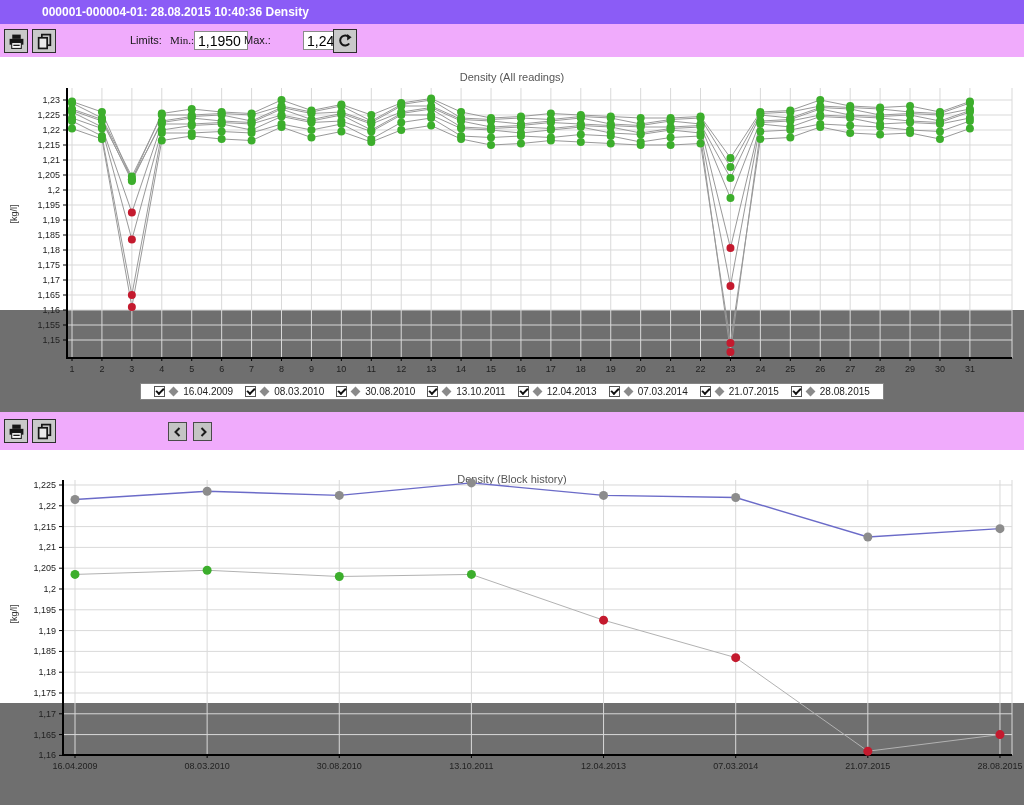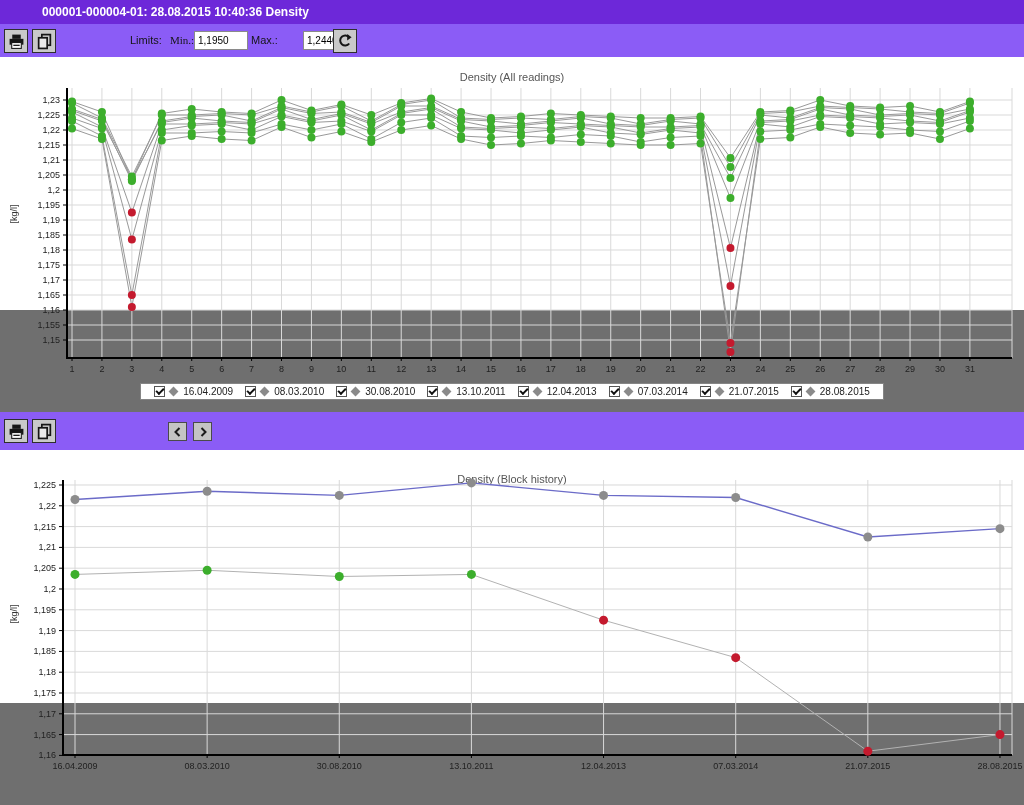--- a/index.html
+++ b/index.html
@@ -1,27 +1,27 @@
 <!DOCTYPE html>
 <html><head>
 <meta charset="utf-8">
 <style>
   html,body{margin:0;padding:0;width:1024px;height:805px;overflow:hidden;
     background:#6f6f6f;font-family:"Liberation Sans",sans-serif;}
-  #title-bar{position:absolute;left:0;top:0;width:1024px;height:24px;background:#6d28d9;
+  #title-bar{position:absolute;left:0;top:0;width:1024px;height:24px;background:#8b5cf6;
     color:#fff;font-size:12px;font-weight:bold;line-height:24px;padding-left:42px;box-sizing:border-box;}
-  .toolbar{position:absolute;left:0;width:1024px;background:#8b5cf6;}
+  .toolbar{position:absolute;left:0;width:1024px;background:#f0abfc;}
   #toolbar-top{top:24px;height:33px;}
   #toolbar-mid{top:412px;height:38px;}
   .tb-btn{position:absolute;width:24px;height:24px;background:#c9c9c9;border:1px solid #2e2e2e;
     display:flex;align-items:center;justify-content:center;padding:0;cursor:pointer;box-sizing:border-box;}
   .tb-btn.small{width:19px;height:19px;background:#c4c4c4;border:1px solid #4a4a4a;}
   .tb-label{position:absolute;top:0;height:33px;line-height:33px;font-size:11px;color:#151515;}
   .limit-input{position:absolute;top:7px;height:17px;width:46px;border:1px solid #8a8a8a;
-    font-family:"Liberation Sans",sans-serif;font-size:10px;padding:0 3px;box-sizing:content-box;}
+    font-family:"Liberation Sans",sans-serif;font-size:14px;padding:0 3px;box-sizing:content-box;}
   .chart-area{position:absolute;left:0;width:1024px;height:253px;background:#ffffff;}
   #chart1{top:57px;}
   #chart2{top:450px;}
   .chart-svg{position:absolute;left:0;top:0;}
   .chart-title{position:absolute;left:0;top:14px;width:100%;text-align:center;
     font-size:11px;color:#555;}
   .y-axis-title{position:absolute;left:-6px;width:40px;text-align:center;font-size:9px;color:#333;
     transform:rotate(-90deg);}
   .legend-row{position:absolute;left:0;width:100%;display:flex;justify-content:center;}
   .legend-box{display:inline-flex;align-items:center;border:1px solid #858585;background:#fff;
@@ -51,21 +51,21 @@
   </button>
   <button class="tb-btn" style="left:32px;top:5px;">
     <svg width="17" height="17" viewBox="0 0 16 16">
       <rect x="5.5" y="1.5" width="8" height="10" fill="#c9c9c9" stroke="#161616" stroke-width="1.6"></rect>
       <rect x="2.5" y="4.5" width="8" height="10" fill="#e9e9e9" stroke="#161616" stroke-width="1.6"></rect>
     </svg>
   </button>
   <span class="tb-label" style="left:130px;">Limits:</span>
   <span class="tb-label" style="left:170px;font-family:Liberation Serif, serif;">Min.:</span>
   <input class="limit-input" style="left: 194px;" value="1,1950">
-  <span class="tb-label" style="left:251px;text-align:right;">Max.:</span>
+  <span class="tb-label" style="left:244px;text-align:right;">Max.:</span>
   <input class="limit-input" style="left: 278px; margin-left: 25px;" value="1,2440">
   <button class="tb-btn" style="left:333px;top:5px;">
     <svg width="16" height="16" viewBox="0 0 16 16">
       <path d="M12.2 10.5 A5 5 0 1 1 12.2 4.5" fill="none" stroke="#161616" stroke-width="2"></path>
       <polygon points="10.2,1 10.2,7.6 14.6,4.3" fill="#161616"></polygon>
     </svg>
   </button>
 </div>
 
 <div id="chart1" class="chart-area">

